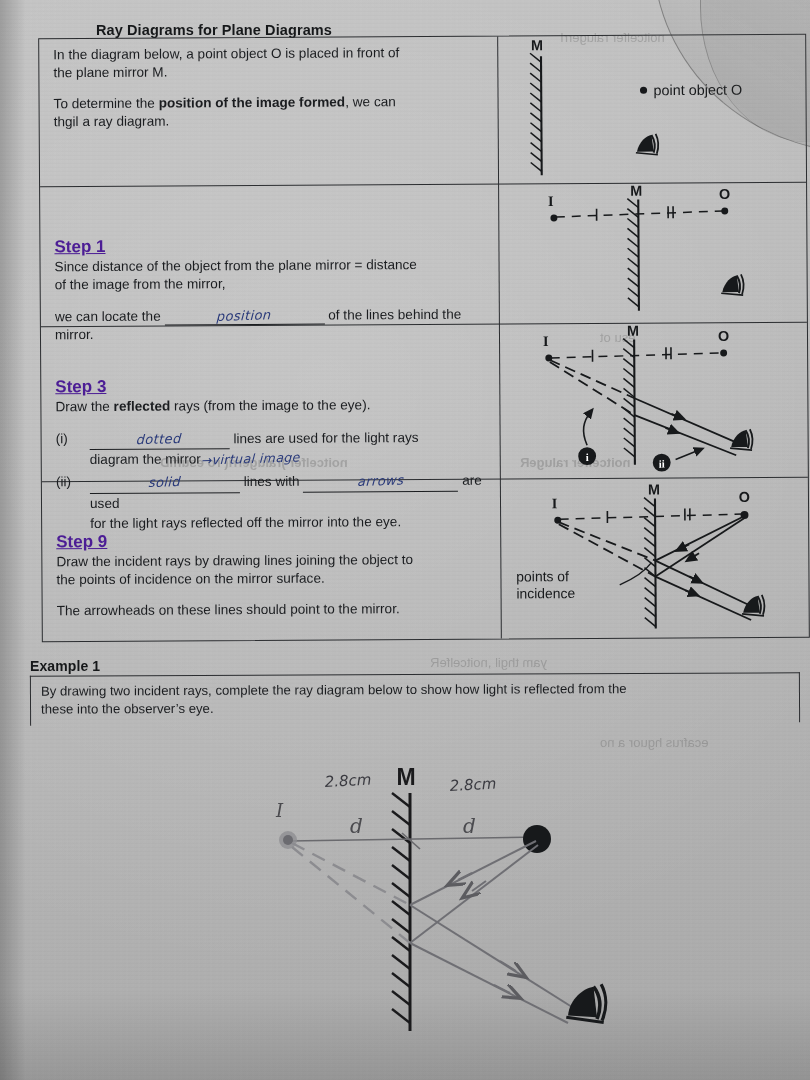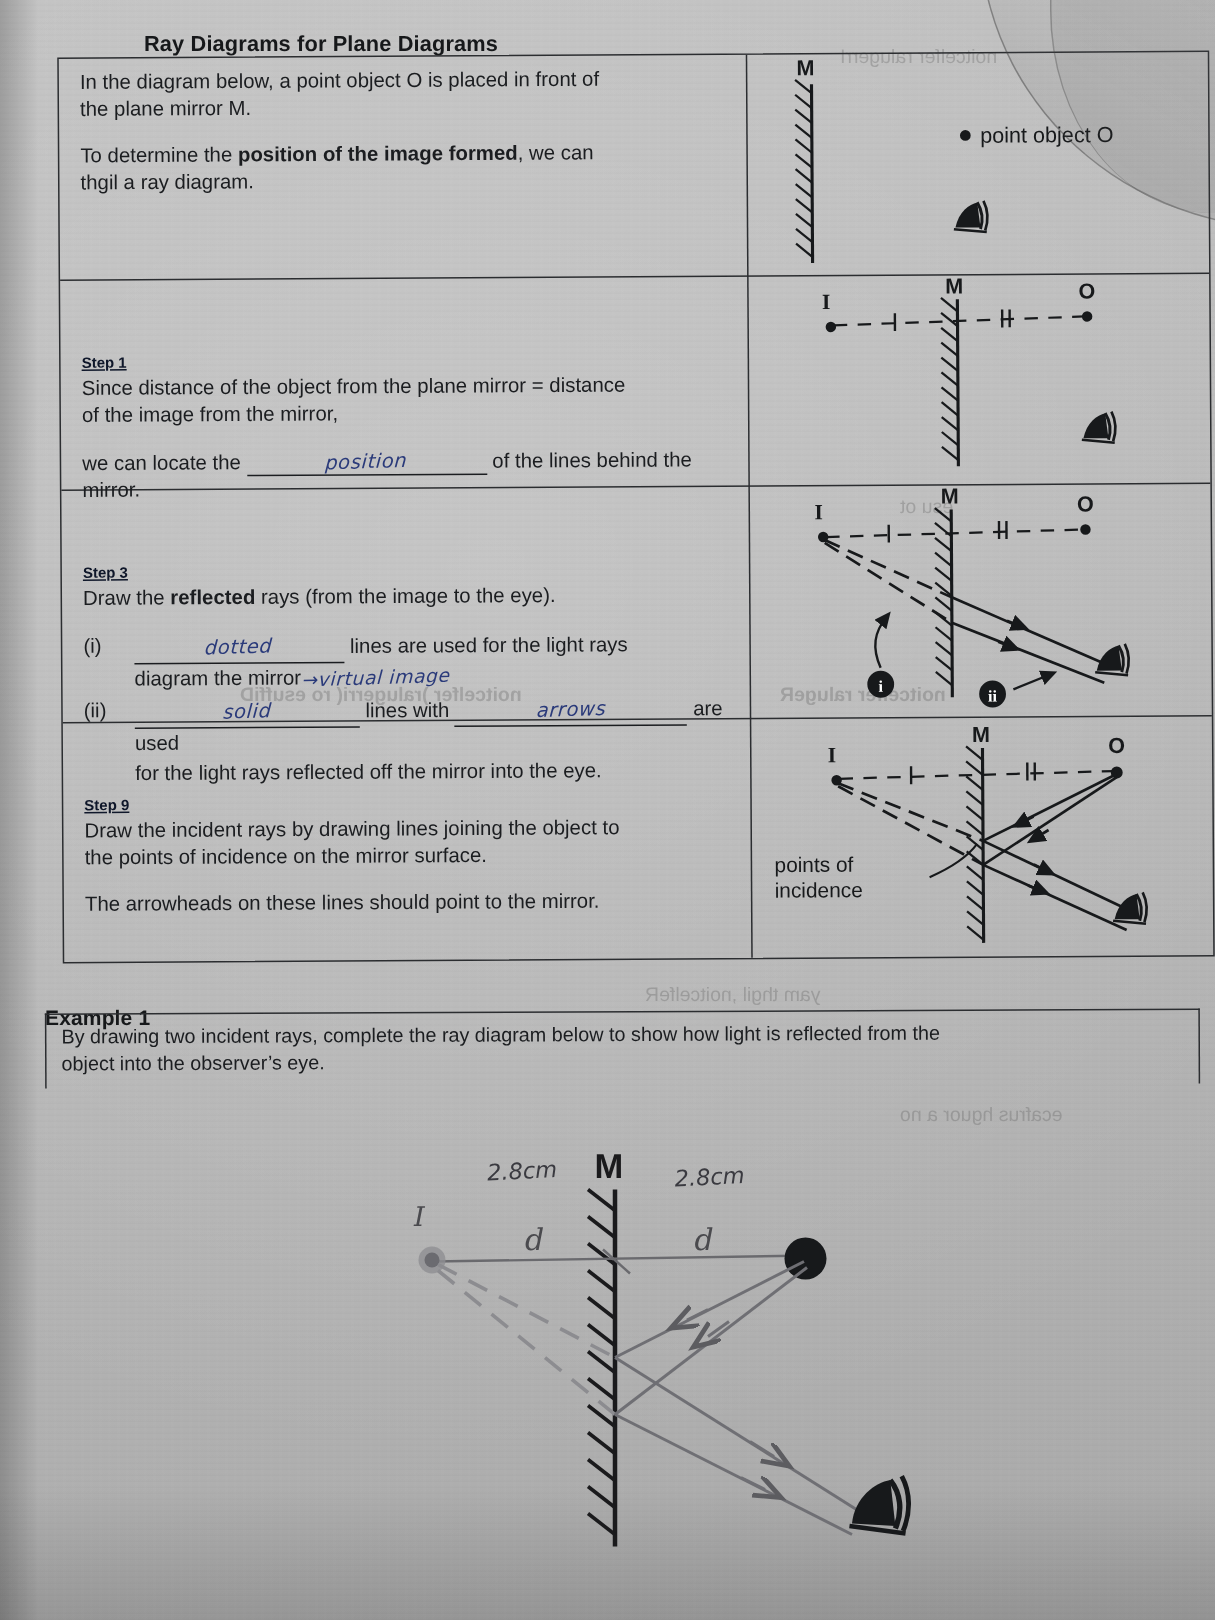--- a/index.html
+++ b/index.html
@@ -63,21 +63,21 @@
   .sheet { position: absolute; inset: 0; }
 
   .section-title {
     position: absolute;
     font-weight: bold;
     font-size: 14.5px;
     color: #16181a;
     letter-spacing: .1px;
   }
   #title-main { left: 52px; top: 22px; margin-left: 44px; }
-  #title-example { left: 30px; top: 658px; font-size: 14px; margin-top: 12px; }
+  #title-example { left: 30px; top: 658px; font-size: 14px; }
 
   .tbl {
     position: absolute;
     left: 40px; top: 36px;
     width: 768px; height: 604px;
     border: 1.4px solid #2b2d30;
     transform: rotate(-0.35deg);
   }
   .row { position: absolute; left: 0; width: 100%; border-bottom: 1.4px solid #2b2d30; }
   .row:last-child { border-bottom: none; }
@@ -89,21 +89,21 @@
   .cell-diag { position: absolute; left: 458px; top: 0; right: 0; bottom: 0; }
 
   p.body {
     font-size: 13.6px;
     line-height: 1.33;
     color: #1b1d20;
     margin-bottom: 2px;
   }
   p.gap { margin-top: 13px; }
   .step-head {
-    font-size: 10px; font-weight: bold; color: #0f172a;
+    font-size: 17px; font-weight: bold; color: #4c1d95;
     text-decoration: underline; display: inline-block; margin-bottom: 1px; margin-top: 43px;
   }
   b { font-weight: bold; }
 
   .numlist { margin-top: 13px; }
   .numrow { display: flex; font-size: 13.6px; line-height: 1.5; color: #1b1d20; }
   .numrow .num { width: 34px; flex: 0 0 34px; }
   .numrow .txt { flex: 1; }
   .sub { padding-left: 34px; font-size: 13.6px; line-height: 1.45; color: #1b1d20; }
 
@@ -432,21 +432,21 @@
         </svg>
       </div>
     </div>
   </div>
 
   <h2 class="section-title" id="title-example">Example 1</h2>
 
   <div class="ex-box">
     <p>
       <span>By drawing two incident rays, complete the ray diagram below to show how light is reflected from the</span><br>
-      <span>object into the observer’s eye.</span>
+      <span>these into the observer’s eye.</span>
     </p>
   </div>
 
   <div style="position:absolute;left:250px;top:755px;width:440px;height:300px;">
     <svg viewBox="0 0 440 300" style="width:100%;height:100%;">
       <defs>
         <marker id="arP" markerWidth="11" markerHeight="11" refX="3" refY="3.6" orient="auto">
           <path d="M0,0 L9,3.6 L0,7.2" fill="none" stroke="#5c5c60" stroke-width="1.6"></path>
         </marker>
         <marker id="arD" markerWidth="11" markerHeight="11" refX="3" refY="3.6" orient="auto">

